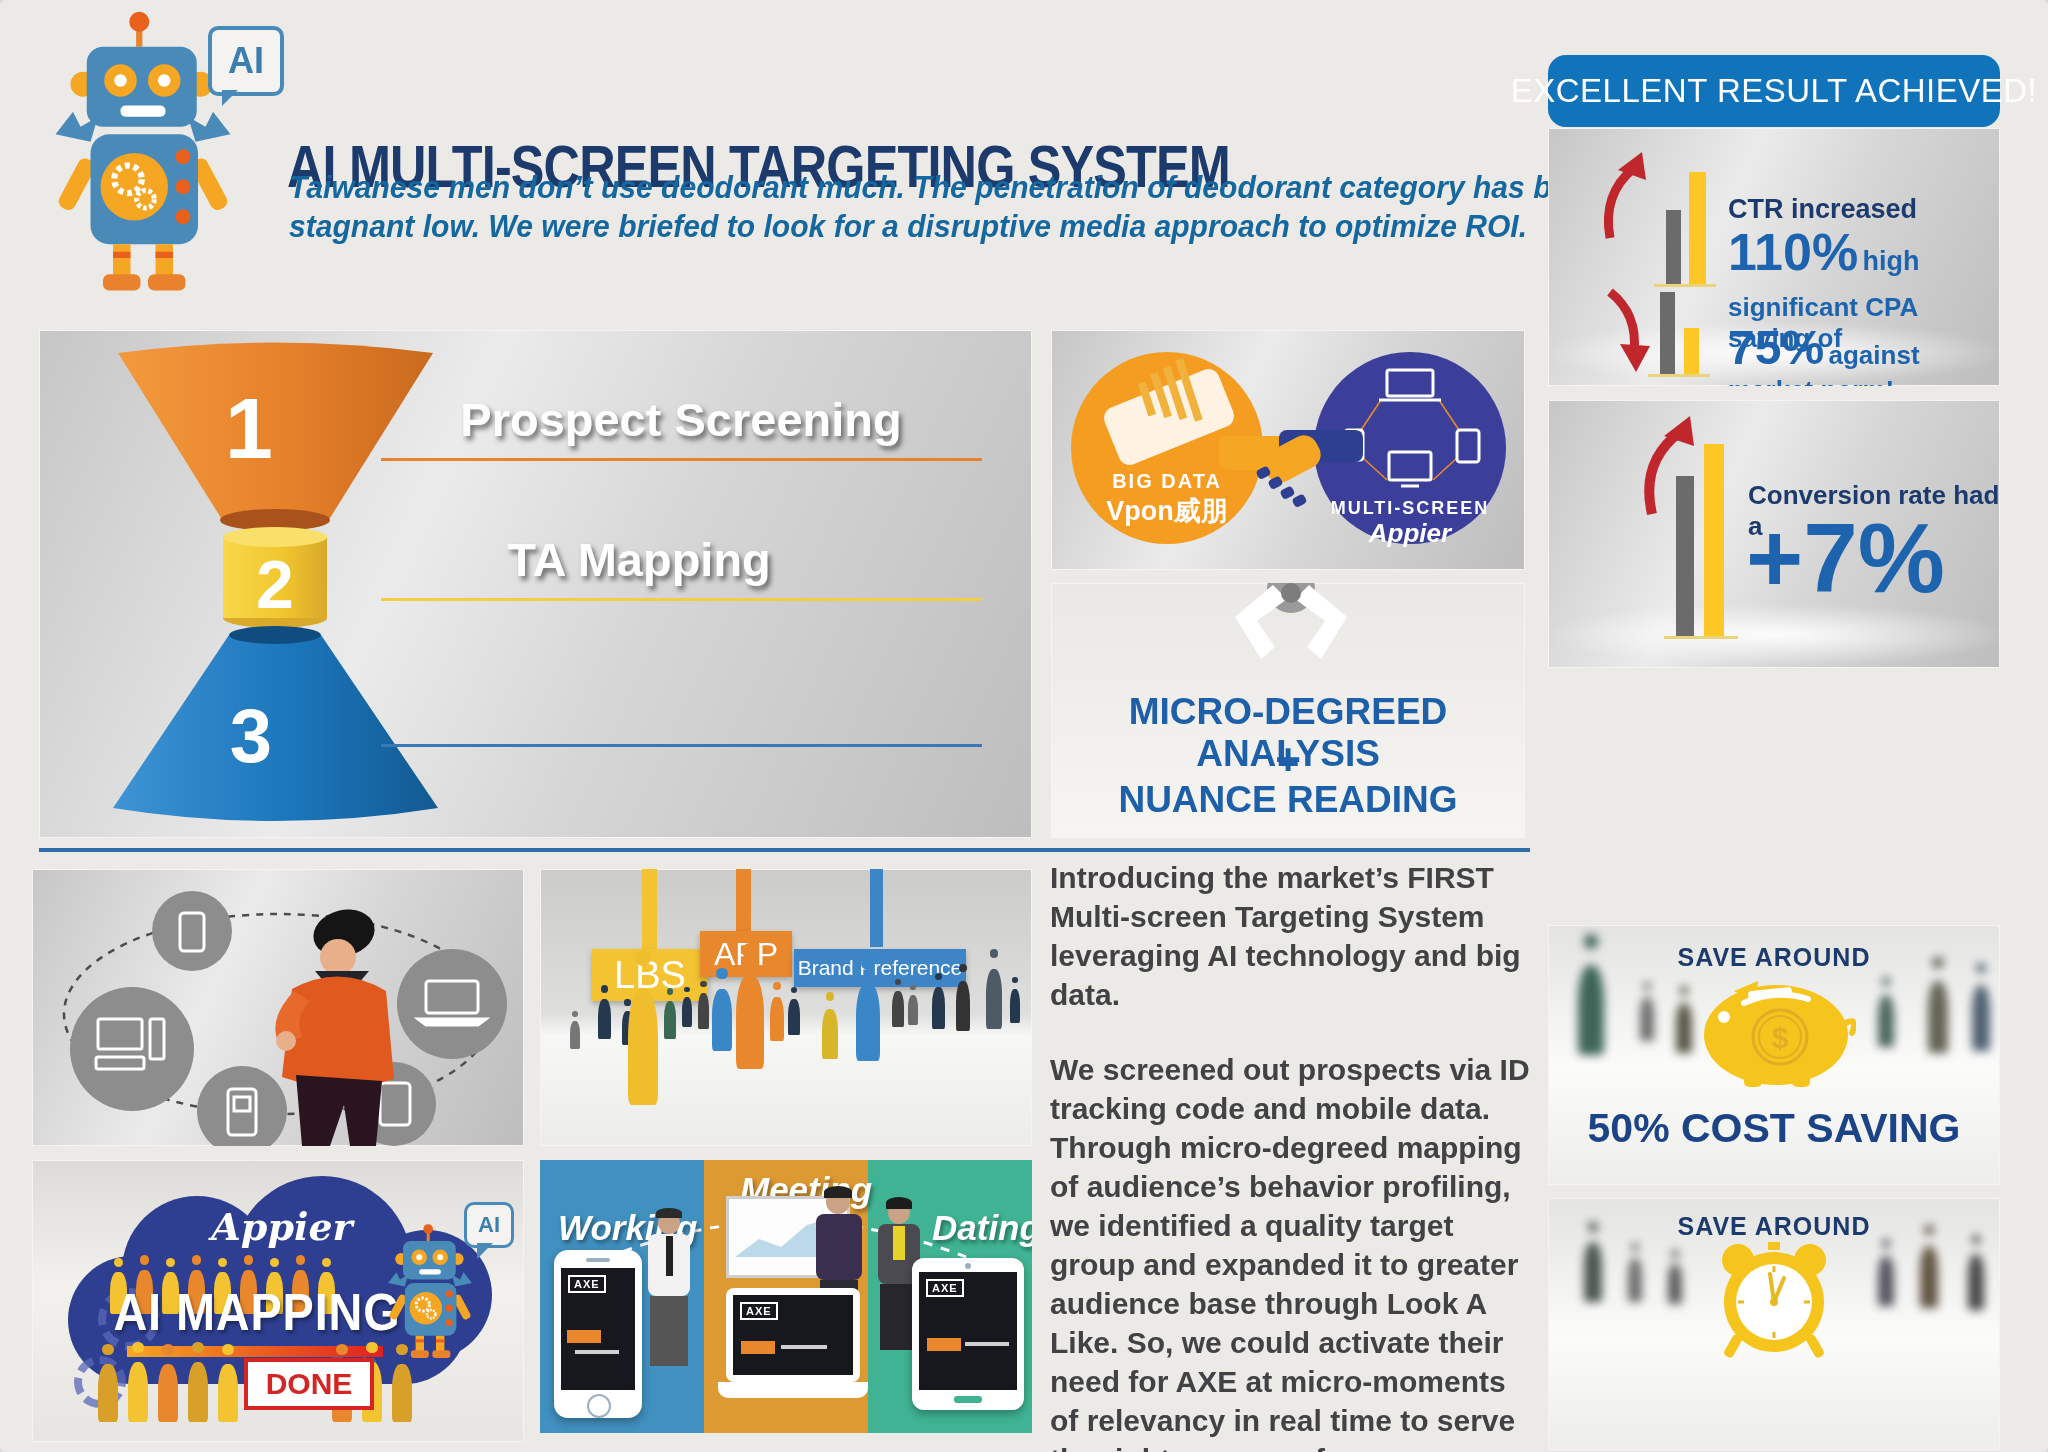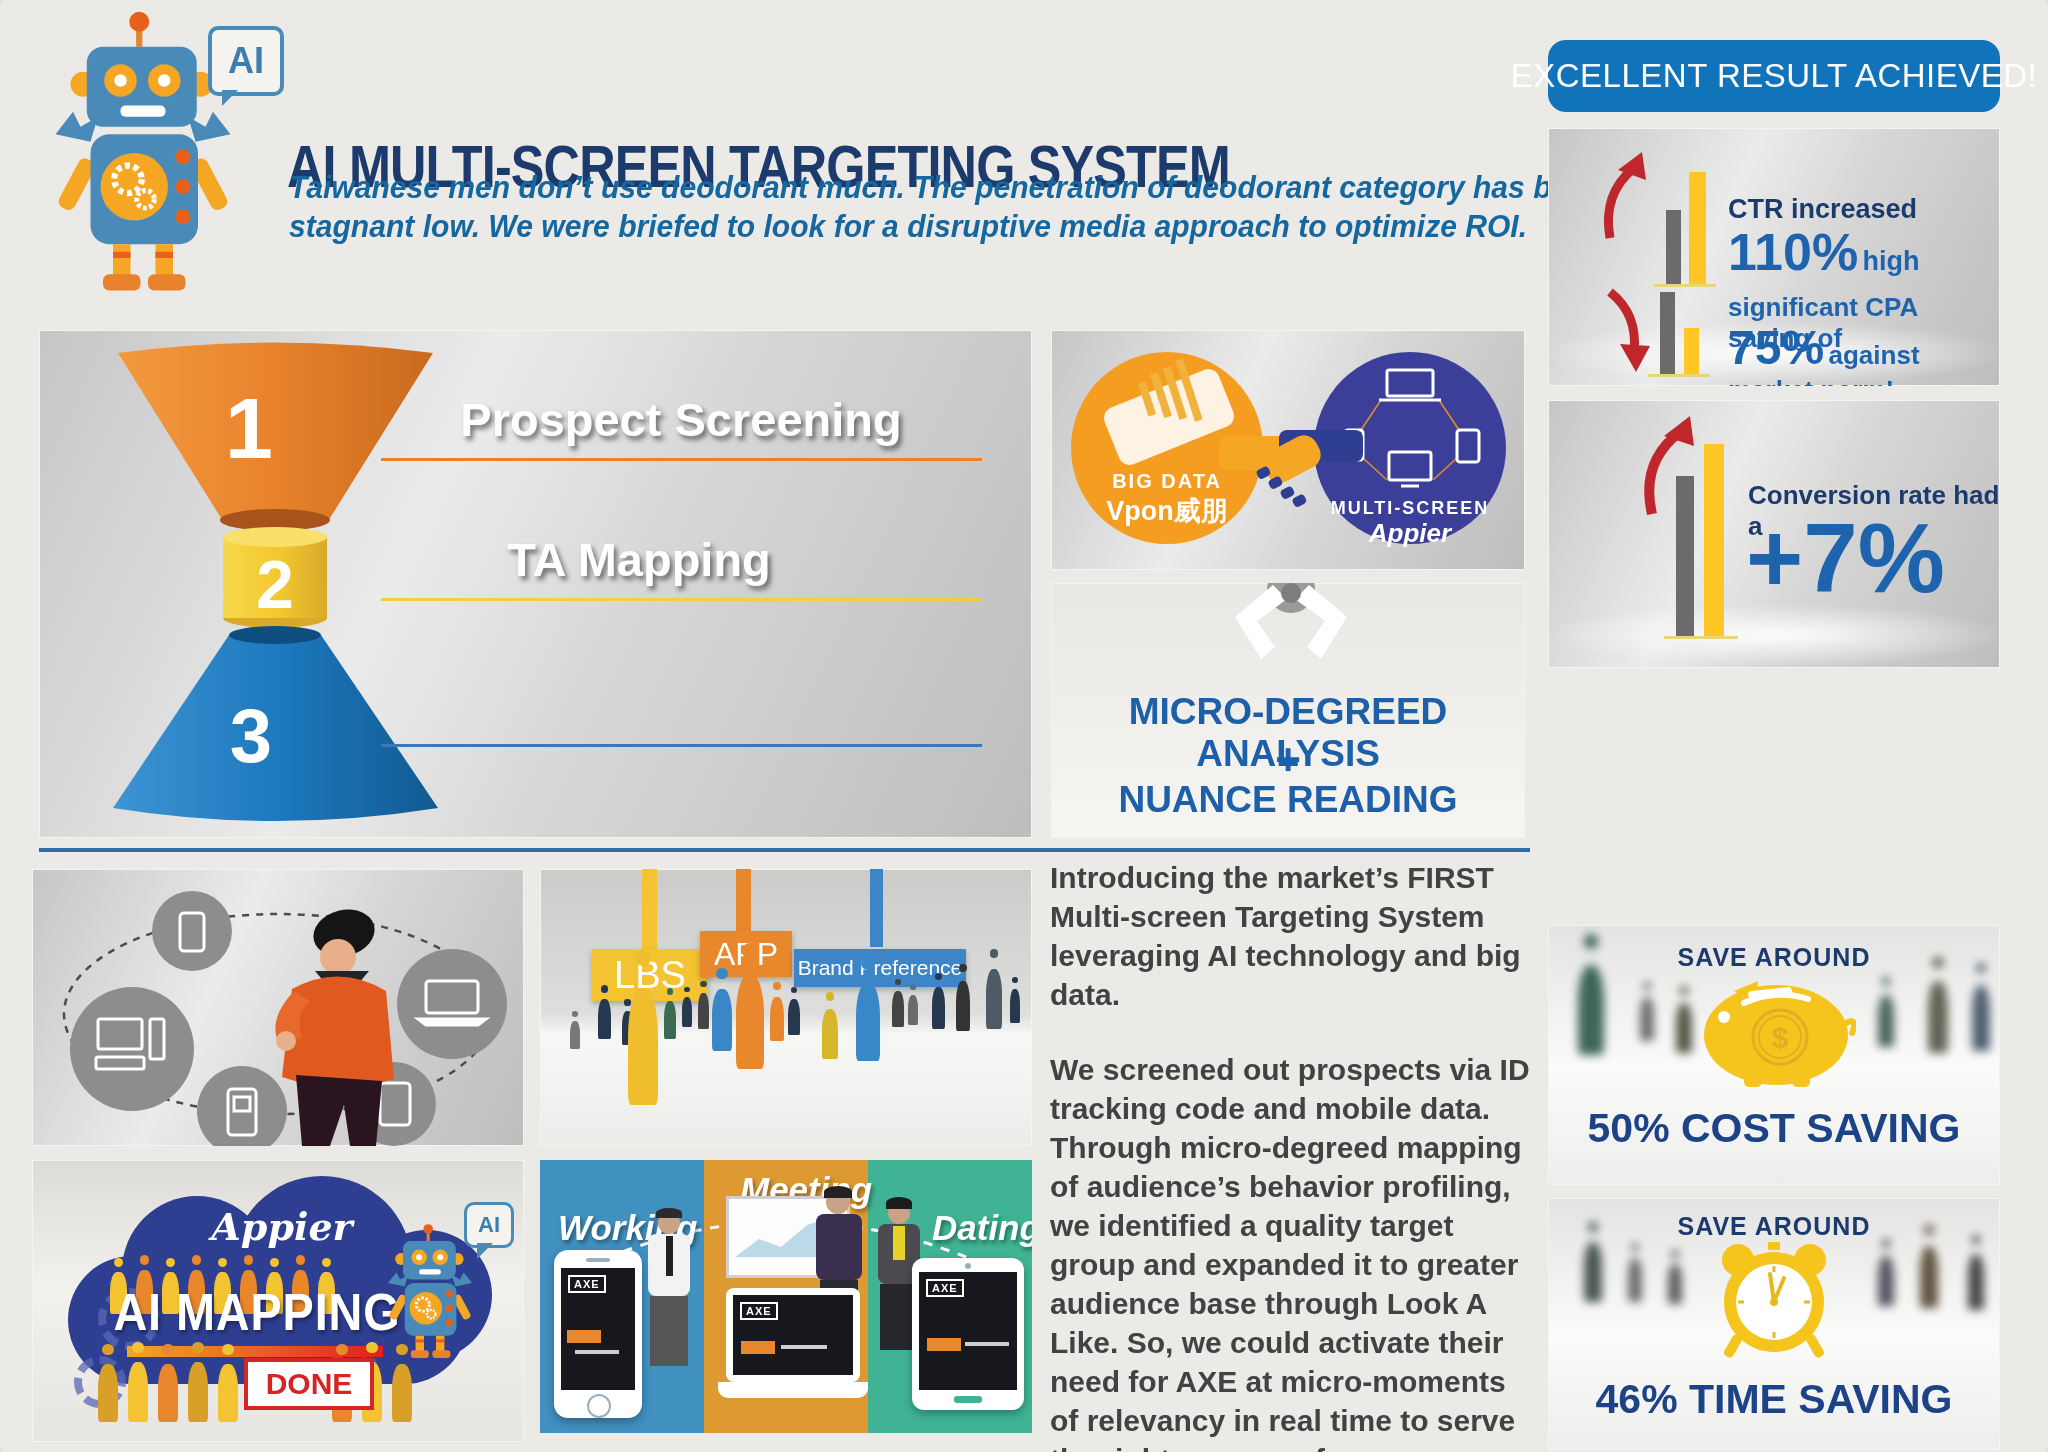--- a/index.html
+++ b/index.html
@@ -18,21 +18,21 @@
        font-weight:700;color:#15679f;transform:scaleX(.97);transform-origin:left top;white-space:nowrap;}
   .ai-bubble{position:absolute;background:#f4f3f0;border:4px solid #4a8ab8;border-radius:10px;
              color:#3c7fae;font-weight:800;display:flex;align-items:center;justify-content:center;}
   .ai-bubble:after{content:"";position:absolute;left:10px;bottom:-14px;border:8px solid transparent;
              border-top-color:#4a8ab8;border-left-color:#4a8ab8;}
   
   .flabel{position:absolute;color:#fff;font-weight:800;white-space:nowrap;
           text-shadow:3px 4px 5px rgba(0,0,0,.5);transform:translateX(-50%);}
   .fline{position:absolute;height:3px;}
   
-  #banner{position:absolute;left:1548px;top:40px;width:452px;height:72px;background:#1173b9;
+  #banner{position:absolute;left:1548px;top:55px;width:452px;height:72px;background:#1173b9;
           border-radius:18px;color:#fff;font-size:33px;font-weight:400;letter-spacing:.5px;
           display:flex;align-items:center;justify-content:center;white-space:nowrap;}
   .navy{color:#1d3a6d;} .bluev{color:#1e63ad;}
   .bar{position:absolute;}
   .baseline{position:absolute;height:3px;background:#e9d47c;}
   .kicker{position:absolute;width:100%;text-align:center;font-weight:700;color:#1d3a6d;
           font-size:25px;letter-spacing:1px;}
   .bigsave{position:absolute;width:100%;text-align:center;font-weight:800;color:#1c4386;font-size:41px;}
   .savepanel{position:absolute;background:linear-gradient(180deg,#e3e3e1 0%,#fbfbfa 55%,#ededeb 100%);
              box-shadow:0 0 0 1px #f5f4f2 inset;overflow:hidden;}
@@ -474,16 +474,15 @@
       <g stroke="#e8b820" stroke-width="3">
         <line x1="64" y1="28" x2="64" y2="34"></line>
           <line x1="64" y1="94" x2="64" y2="100"></line>
         <line x1="28" y1="64" x2="34" y2="64"></line>
           <line x1="94" y1="64" x2="100" y2="64"></line>
       </g>
       <path d="M64 64 L60 36 M64 64 L74 40" stroke="#e8b820" stroke-width="4" stroke-linecap="round" fill="none"></path>
       <circle cx="64" cy="64" r="4" fill="#e8b820"></circle>
       <rect x="58" y="4" width="12" height="8" fill="#f5c51d"></rect>
     </svg>
-    <div class="bigsave" style="top:178px">46% TIME SAVING</div>
   </section>
 
 </div>
 
 </body></html>

